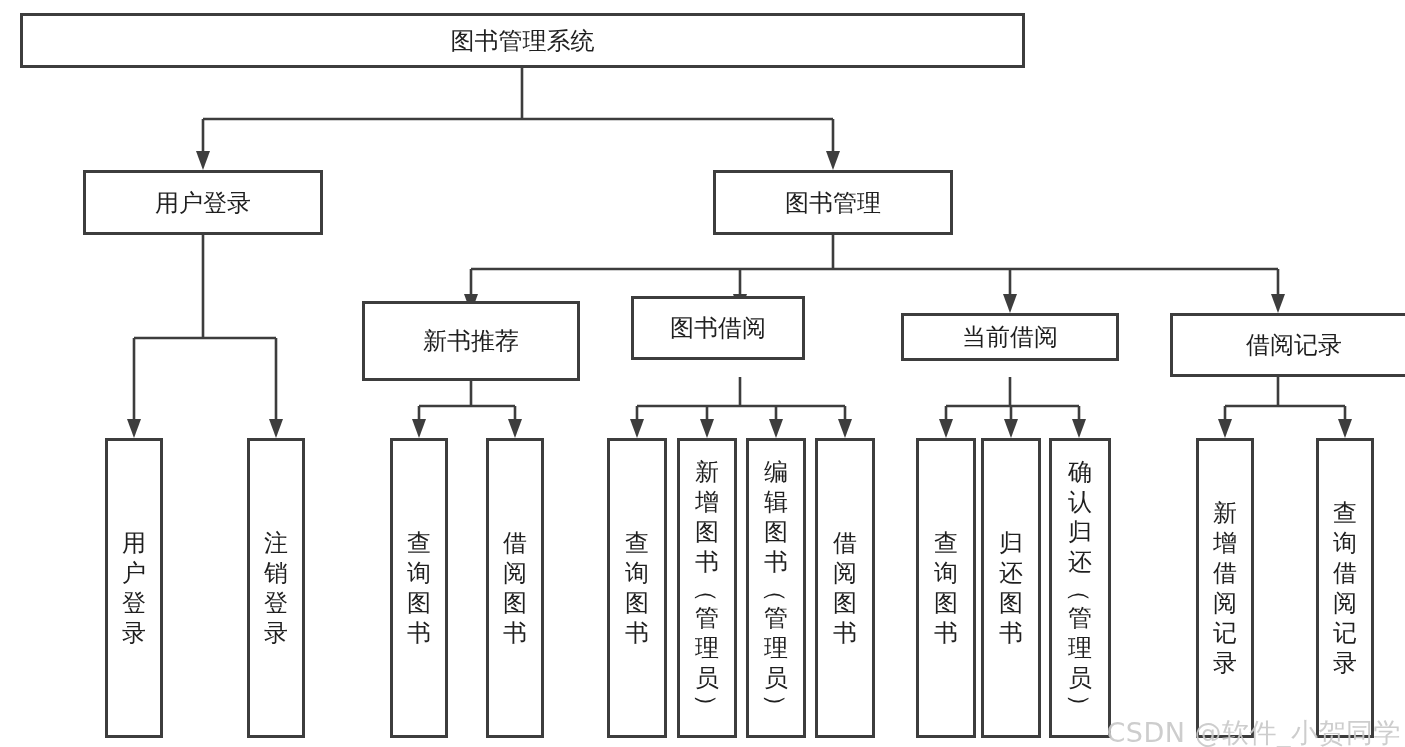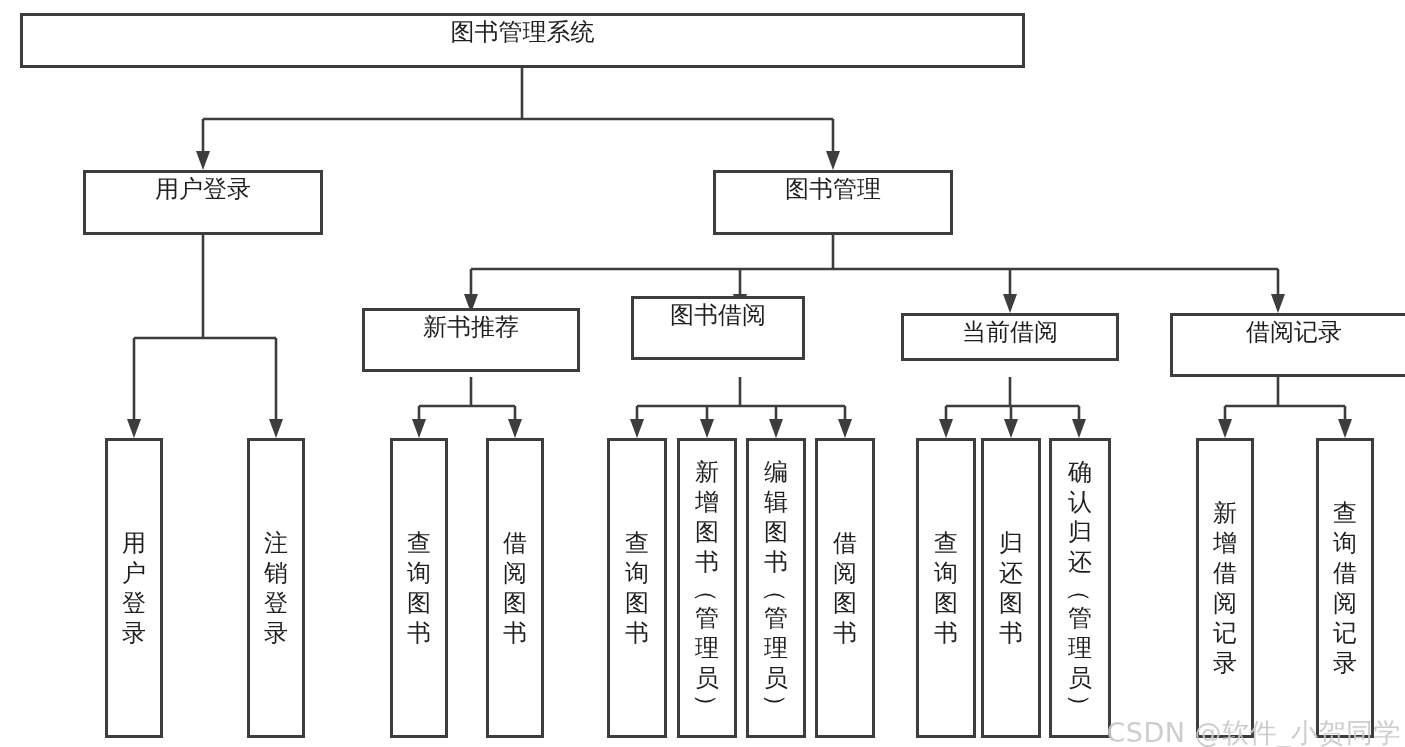--- a/index.html
+++ b/index.html
@@ -10,21 +10,21 @@
     font-family:"DejaVu Sans","Liberation Sans",sans-serif;
     overflow:hidden;
   }
   .wires{position:absolute;left:0;top:0;z-index:1;}
   .node{
     position:absolute;
     box-sizing:border-box;
     background:#ffffff;
     border:3px solid var(--border,#3d3d3d);
     color:var(--text,#1f1f1f);
-    display:flex;justify-content:center;
+    display:flex;align-items:center;justify-content:center;
     font-size:24px;
     z-index:2;
     white-space:nowrap;
     font-family:Liberation Serif, serif;
   }
   .leaf{font-size:24px;}
   .vtext{
     display:flex;flex-direction:column;
     align-items:center;justify-content:center;
     width:100%;height:100%;
@@ -90,21 +90,21 @@
     <span>图书管理系统</span>
   </div>
 
   <div class="node" style="left:83px;top:170px;width:240px;height:65px">
     <span>用户登录</span>
   </div>
   <div class="node" style="left:713px;top:170px;width:240px;height:65px">
     <span>图书管理</span>
   </div>
 
-  <div class="node" style="left:362px;top:308px;width:218px;height:64px">
+  <div class="node" style="left:362px;top:301px;width:218px;height:80px">
     <span>新书推荐</span>
   </div>
   <div class="node" style="left:631px;top:296px;width:174px;height:64px">
     <span>图书借阅</span>
   </div>
   <div class="node" style="left:901px;top:313px;width:218px;height:48px">
     <span>当前借阅</span>
   </div>
   <div class="node" style="left:1170px;top:313px;width:248px;height:64px">
     <span>借阅记录</span>

